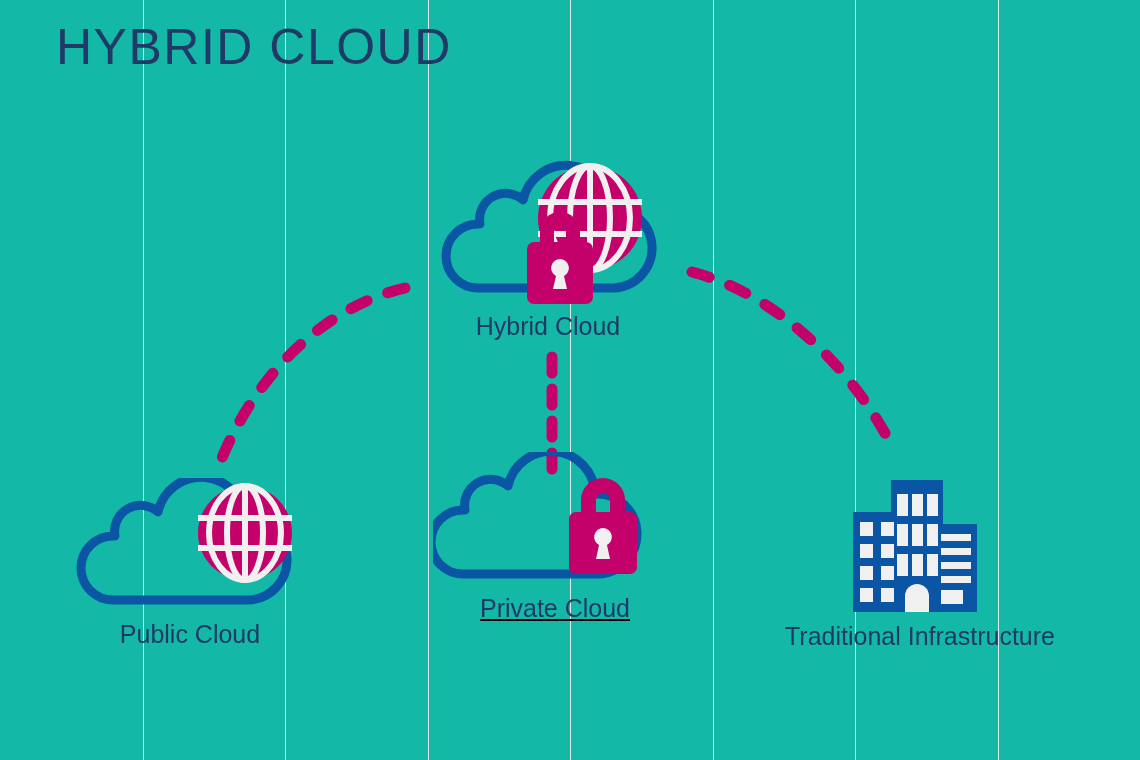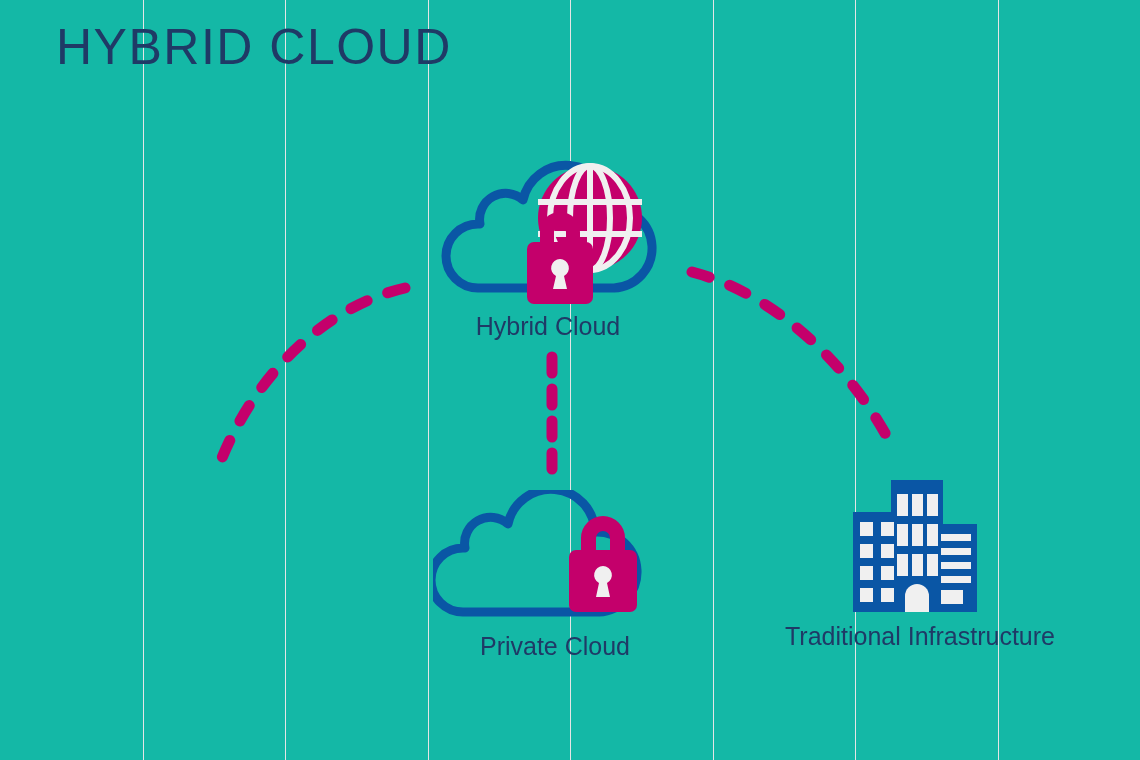--- a/index.html
+++ b/index.html
@@ -116,22 +116,44 @@
       <g>
         <path d="M 122 72 A 20 20 0 0 1 162 72 L 162 86 L 148 86 L 148 72
                  A 6 6 0 0 0 136 72 L 136 86 L 122 86 Z" fill="#c4006b"></path>
         <rect x="109" y="82" width="66" height="62" rx="7" fill="#c4006b"></rect>
         <path d="M 142 99 a 9 9 0 0 0 -4 17 l -3 13 h 14 l -3 -13 a 9 9 0 0 0 -4 -17 z" fill="#f0f0f0"></path>
       </g>
     </svg>
     <span class="node-label">Hybrid Cloud</span>
   </div>
 
-
-  <div class="node" style="left:425px; top:490px; width:260px;">
+  <div class="node" style="left:60px; top:478px; width:260px;">
+    <svg class="node-icon" width="245" height="140" viewBox="0 0 245 140">
+      <path d="M 45 122
+               A 32 32 0 0 1 45 58
+               A 8 8 0 0 1 47 58
+               A 26 26 0 0 1 90 34
+               A 44 44 0 0 1 177 42
+               A 40 40 0 0 1 181 122
+               Z" fill="none" stroke="#0a56a5" stroke-width="9" stroke-linejoin="round"></path>
+      <g>
+        <circle cx="177" cy="55" r="47" fill="#c4006b"></circle>
+        <g fill="none" stroke="#f0f0f0" stroke-width="6">
+          <line x1="130" y1="40" x2="224" y2="40"></line>
+          <line x1="130" y1="70" x2="224" y2="70"></line>
+          <line x1="177" y1="8" x2="177" y2="102"></line>
+          <ellipse cx="177" cy="55" rx="18" ry="47"></ellipse>
+          <ellipse cx="177" cy="55" rx="36" ry="47"></ellipse>
+        </g>
+      </g>
+    </svg>
+    <span class="node-label">Public Cloud</span>
+  </div>
+
+  <div class="node" style="left:425px; top:452px; width:260px;text-decoration:underline;">
     <svg class="node-icon" width="245" height="140" viewBox="0 0 245 140">
       <path d="M 30 122
                A 32 32 0 0 1 30 58
                A 8 8 0 0 1 32 58
                A 26 26 0 0 1 75 34
                A 44 44 0 0 1 162 42
                A 40 40 0 0 1 166 122
                Z" fill="none" stroke="#0a56a5" stroke-width="9" stroke-linejoin="round"></path>
       <g>
         <path d="M 148 48 A 22 22 0 0 1 192 48 L 192 64 L 177 64 L 177 48

